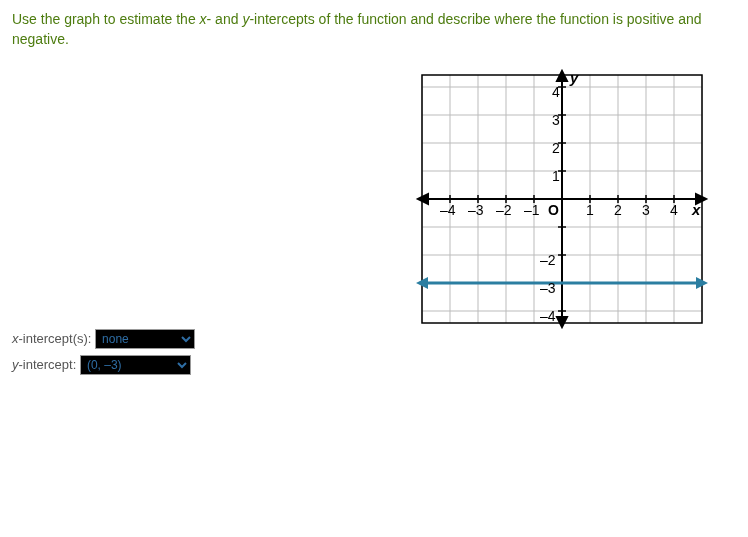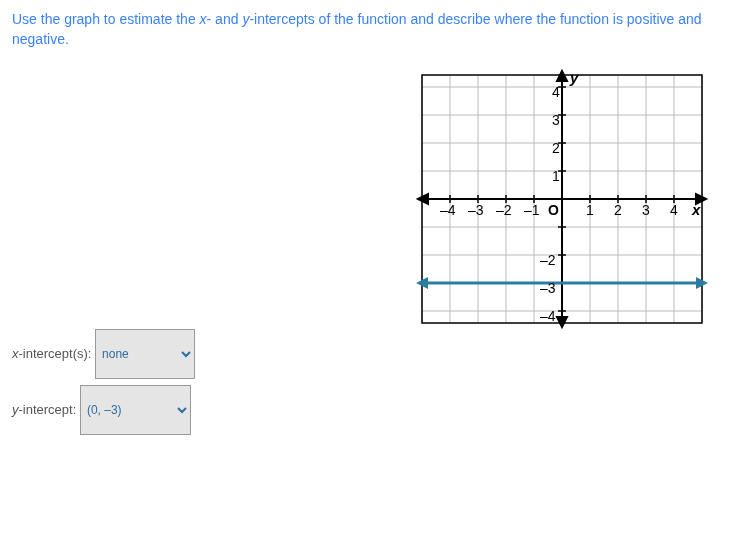--- a/index.html
+++ b/index.html
@@ -5,21 +5,21 @@
   body {
     font-family: Arial, Helvetica, sans-serif;
     font-size: 14px;
     color: #333;
     margin: 0;
     padding: 10px 12px;
     width: 748px;
     box-sizing: border-box;
   }
   .question {
-    color: #3b82f6;
+    color: #4d7c0f;
     margin-bottom: 20px;
     line-height: 1.4;
   }
   .ital { font-style: italic; }
   .content-row {
     display: flex;
     align-items: flex-start;
   }
   .left-col {
     width: 250px;
@@ -36,22 +36,22 @@
     position: relative;
   }
   .row label {
     font-style: italic;
   }
   .row .norm { font-style: normal; }
   select.sel {
     font-family: inherit;
     font-size: 12px;
     border: 1px solid #999;
-    background: #e5e5e5;
-    padding: 16px 2px;
+    background: #000000;
+    padding: 1px 2px;
     color: #2e6da4;
   }
   select.sel.wide { width: 100px; }
   select.sel.med  { width: 111px; }
   select.sel.small{ width: 110px; }
 
   .fake-select {
     display:inline-block;
     border:1px solid #999;
     font-size:12px;

